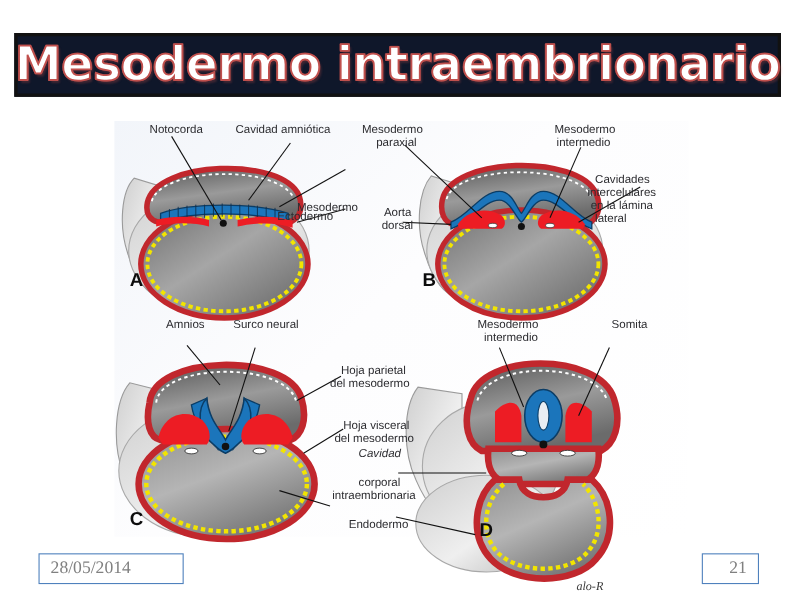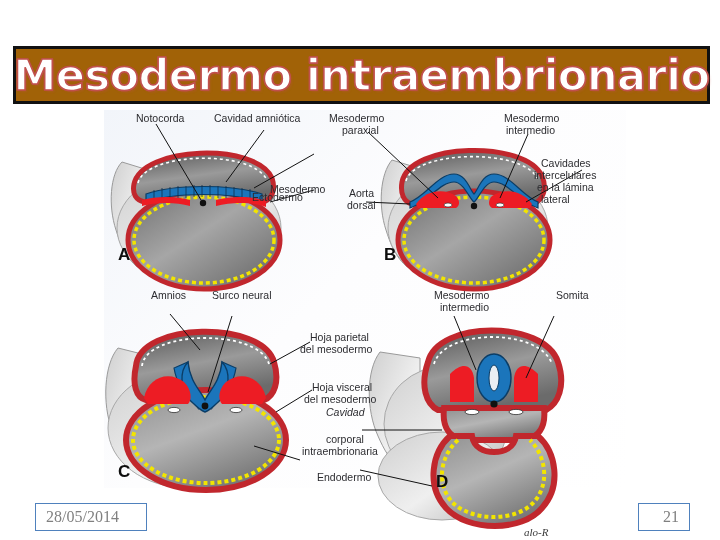--- a/index.html
+++ b/index.html
@@ -4,22 +4,22 @@
 <style>
   html,body{margin:0;padding:0;}
   body{
     width:720px;height:540px;overflow:hidden;background:#ffffff;
     font-family:"Liberation Sans",sans-serif;position:relative;
   }
   .slide{position:absolute;left:0;top:0;width:720px;height:540px;background:#fff;}
 
   
   .title-box{
-    position:absolute;left:13px;top:46px;width:697px;height:58px;
-    background:#a16207;border:3px solid #111111;box-sizing:border-box;
+    position:absolute;left:13px;top:30px;width:697px;height:58px;
+    background:#0f172a;border:3px solid #111111;box-sizing:border-box;
     display:flex;align-items:center;justify-content:center;
   }
   .title-text{
     font-family:"DejaVu Sans",sans-serif;
     font-size:43px;font-weight:bold;letter-spacing:-0.5px;
     color:#ffffff;
     -webkit-text-stroke:1.6px #c0504d;
     text-shadow:
       0 0 1px #c0504d,
       1px 0 0 rgba(192,80,77,.55),
@@ -45,21 +45,21 @@
     font-size:10.5px;color:#2c2c30;line-height:11.5px;white-space:nowrap;
   }
   svg{display:block;overflow:visible;}
 
   
   .foot-box{
     position:absolute;border:1.6px solid #4f81bd;background:#ffffff;
     box-sizing:border-box;display:flex;align-items:center;
     font-family:"Liberation Serif",serif;font-size:16px;color:#808080;
   }
-  #date-box{left:35px;top:503px;width:112px;height:28px;
+  #date-box{left:35px;top:503px;width:132px;height:28px;
     justify-content:flex-start;padding-left:10px;}
   #page-box{left:638px;top:503px;width:52px;height:28px;
     justify-content:flex-end;padding-right:10px;}
 </style>
 </head>
 <body>
 
 <div class="slide">
 
   <div class="title-box">

